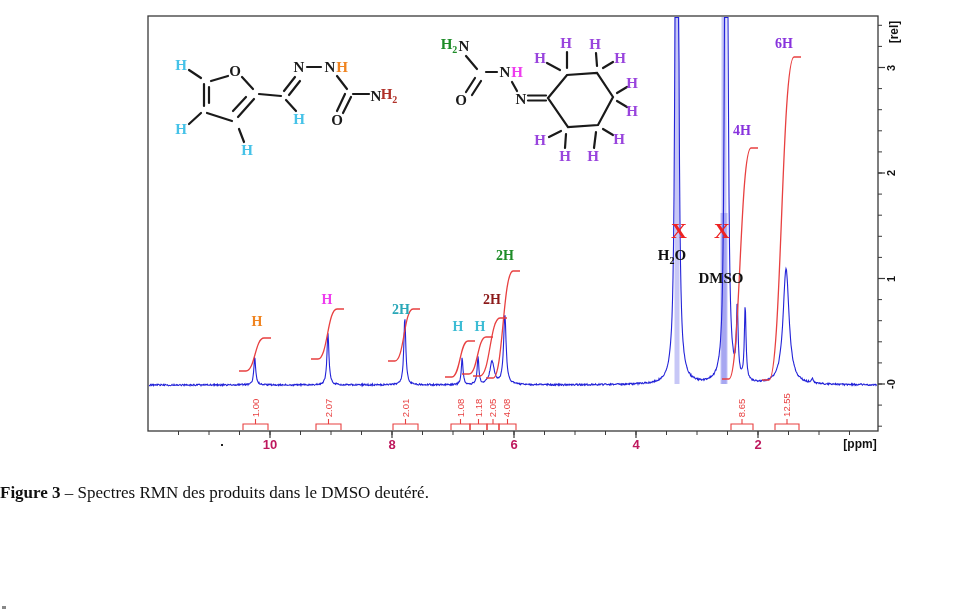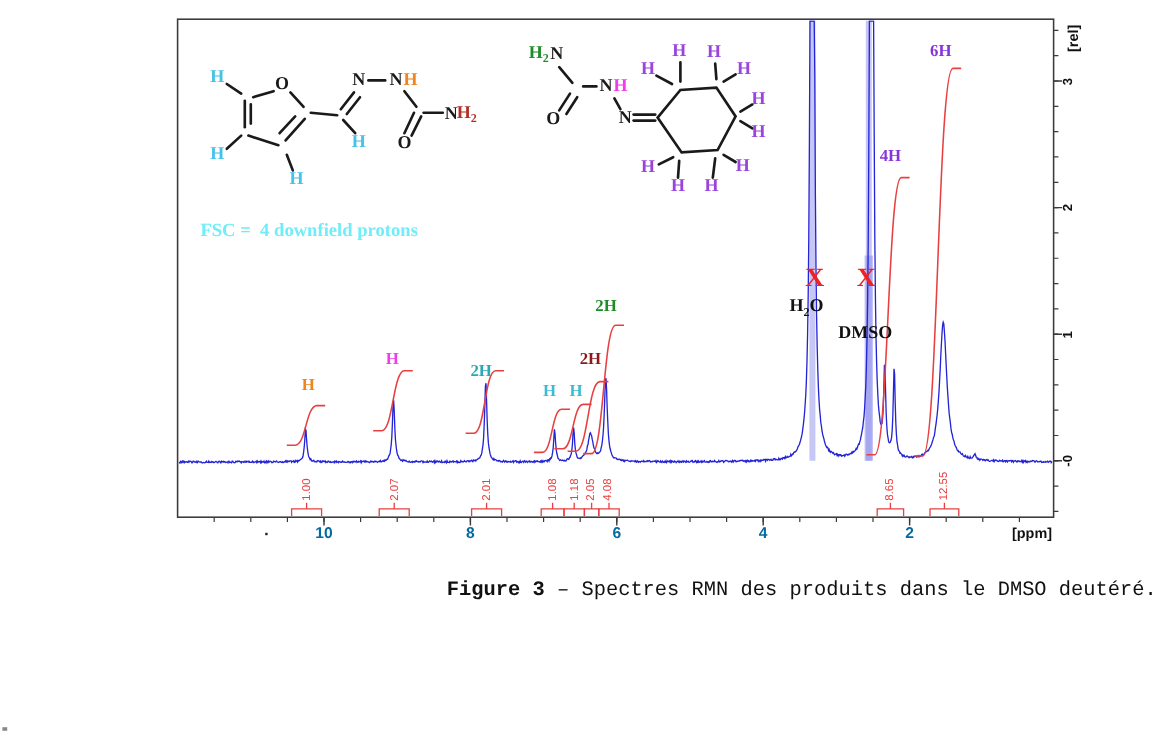--- a/index.html
+++ b/index.html
@@ -11,29 +11,29 @@
   .atom sub{font-size:10px;}
   .peak-lbl{font-weight:bold;font-size:14px;}
   .struct-caption{font-weight:bold;font-size:15.5px;transform:translate(0,-50%);}
   .x-mark{font-weight:bold;font-size:22px;color:#ee2222;}
   .solvent{font-weight:bold;font-size:15px;color:#111;}
   .solvent sub{font-size:10px;}
   .int-lbl{position:absolute;color:#e84040;font-size:9.5px;
            font-family:"Liberation Sans",sans-serif;
            transform:translate(-50%,-50%) rotate(-90deg);white-space:pre;line-height:1;}
   .xtick-lbl{position:absolute;transform:translate(-50%,-50%);
-             font-family:"Liberation Sans",sans-serif;font-weight:bold;font-size:13px;color:#0369a1;}
+             font-family:"Liberation Sans",sans-serif;font-weight:bold;font-size:13px;color:#be185d;}
   .ytick-lbl{position:absolute;transform:translate(-50%,-50%) rotate(-90deg);
              font-family:"Liberation Sans",sans-serif;font-weight:bold;font-size:11px;color:#111;
              white-space:pre;line-height:1;}
   .axis-unit{position:absolute;font-family:"Liberation Sans",sans-serif;font-weight:bold;
              font-size:12px;color:#111;transform:translate(-50%,-50%);}
   .axis-unit.rot{transform:translate(-50%,-50%) rotate(-90deg);}
-  #caption{position:absolute;left:0;top:483px;width:964px;text-align:right;
-           font-family:Liberation Mono, monospace;font-size:17px;color:#111;}
+  #caption{position:absolute;left:0;top:483px;width:964px;text-align:left;
+           font-family:Liberation Serif, serif;font-size:17px;color:#111;}
   #caption b{font-weight:bold;}
   .dot{position:absolute;background:#222;}
 </style>
 </head>
 <body>
 
 <div id="page">
 
   <svg id="fig-svg" width="964" height="613" viewBox="0 0 964 613">
     <defs>
@@ -198,21 +198,20 @@
       <span class="lbl atom" style="left: 595px; top: 44px; color: rgb(153, 68, 221);"><span>H</span></span>
       <span class="lbl atom" style="left: 620px; top: 58px; color: rgb(153, 68, 221);"><span>H</span></span>
       <span class="lbl atom" style="left: 632px; top: 83px; color: rgb(153, 68, 221);"><span>H</span></span>
       <span class="lbl atom" style="left: 632px; top: 111px; color: rgb(153, 68, 221);"><span>H</span></span>
       <span class="lbl atom" style="left: 540px; top: 140px; color: rgb(153, 68, 221);"><span>H</span></span>
       <span class="lbl atom" style="left: 565px; top: 156px; color: rgb(153, 68, 221);"><span>H</span></span>
       <span class="lbl atom" style="left: 593px; top: 156px; color: rgb(153, 68, 221);"><span>H</span></span>
       <span class="lbl atom" style="left: 619px; top: 139px; color: rgb(153, 68, 221);"><span>H</span></span>
     </div>
 
-  <div class="lbl struct-caption" style="left:167px;top:192px;transform:translate(0,-50%);color:#6feef8;">FSC =  4 downfield protons</div>
 
   <div id="peak-labels">
       <span class="lbl peak-lbl" style="left: 257px; top: 322px; color: rgb(240, 132, 32);">H</span>
       <span class="lbl peak-lbl" style="left: 327px; top: 300px; color: rgb(238, 60, 238);">H</span>
       <span class="lbl peak-lbl" style="left: 401px; top: 310px; color: rgb(42, 168, 184);">2H</span>
       <span class="lbl peak-lbl" style="left: 458px; top: 327px; color: rgb(60, 188, 212);">H</span>
       <span class="lbl peak-lbl" style="left: 480px; top: 327px; color: rgb(60, 188, 212);">H</span>
       <span class="lbl peak-lbl" style="left: 492px; top: 300px; color: rgb(140, 26, 26);">2H</span>
       <span class="lbl peak-lbl" style="left: 505px; top: 256px; color: rgb(30, 140, 40);">2H</span>
       <span class="lbl peak-lbl" style="left: 742px; top: 131px; color: rgb(136, 51, 221);">4H</span>

